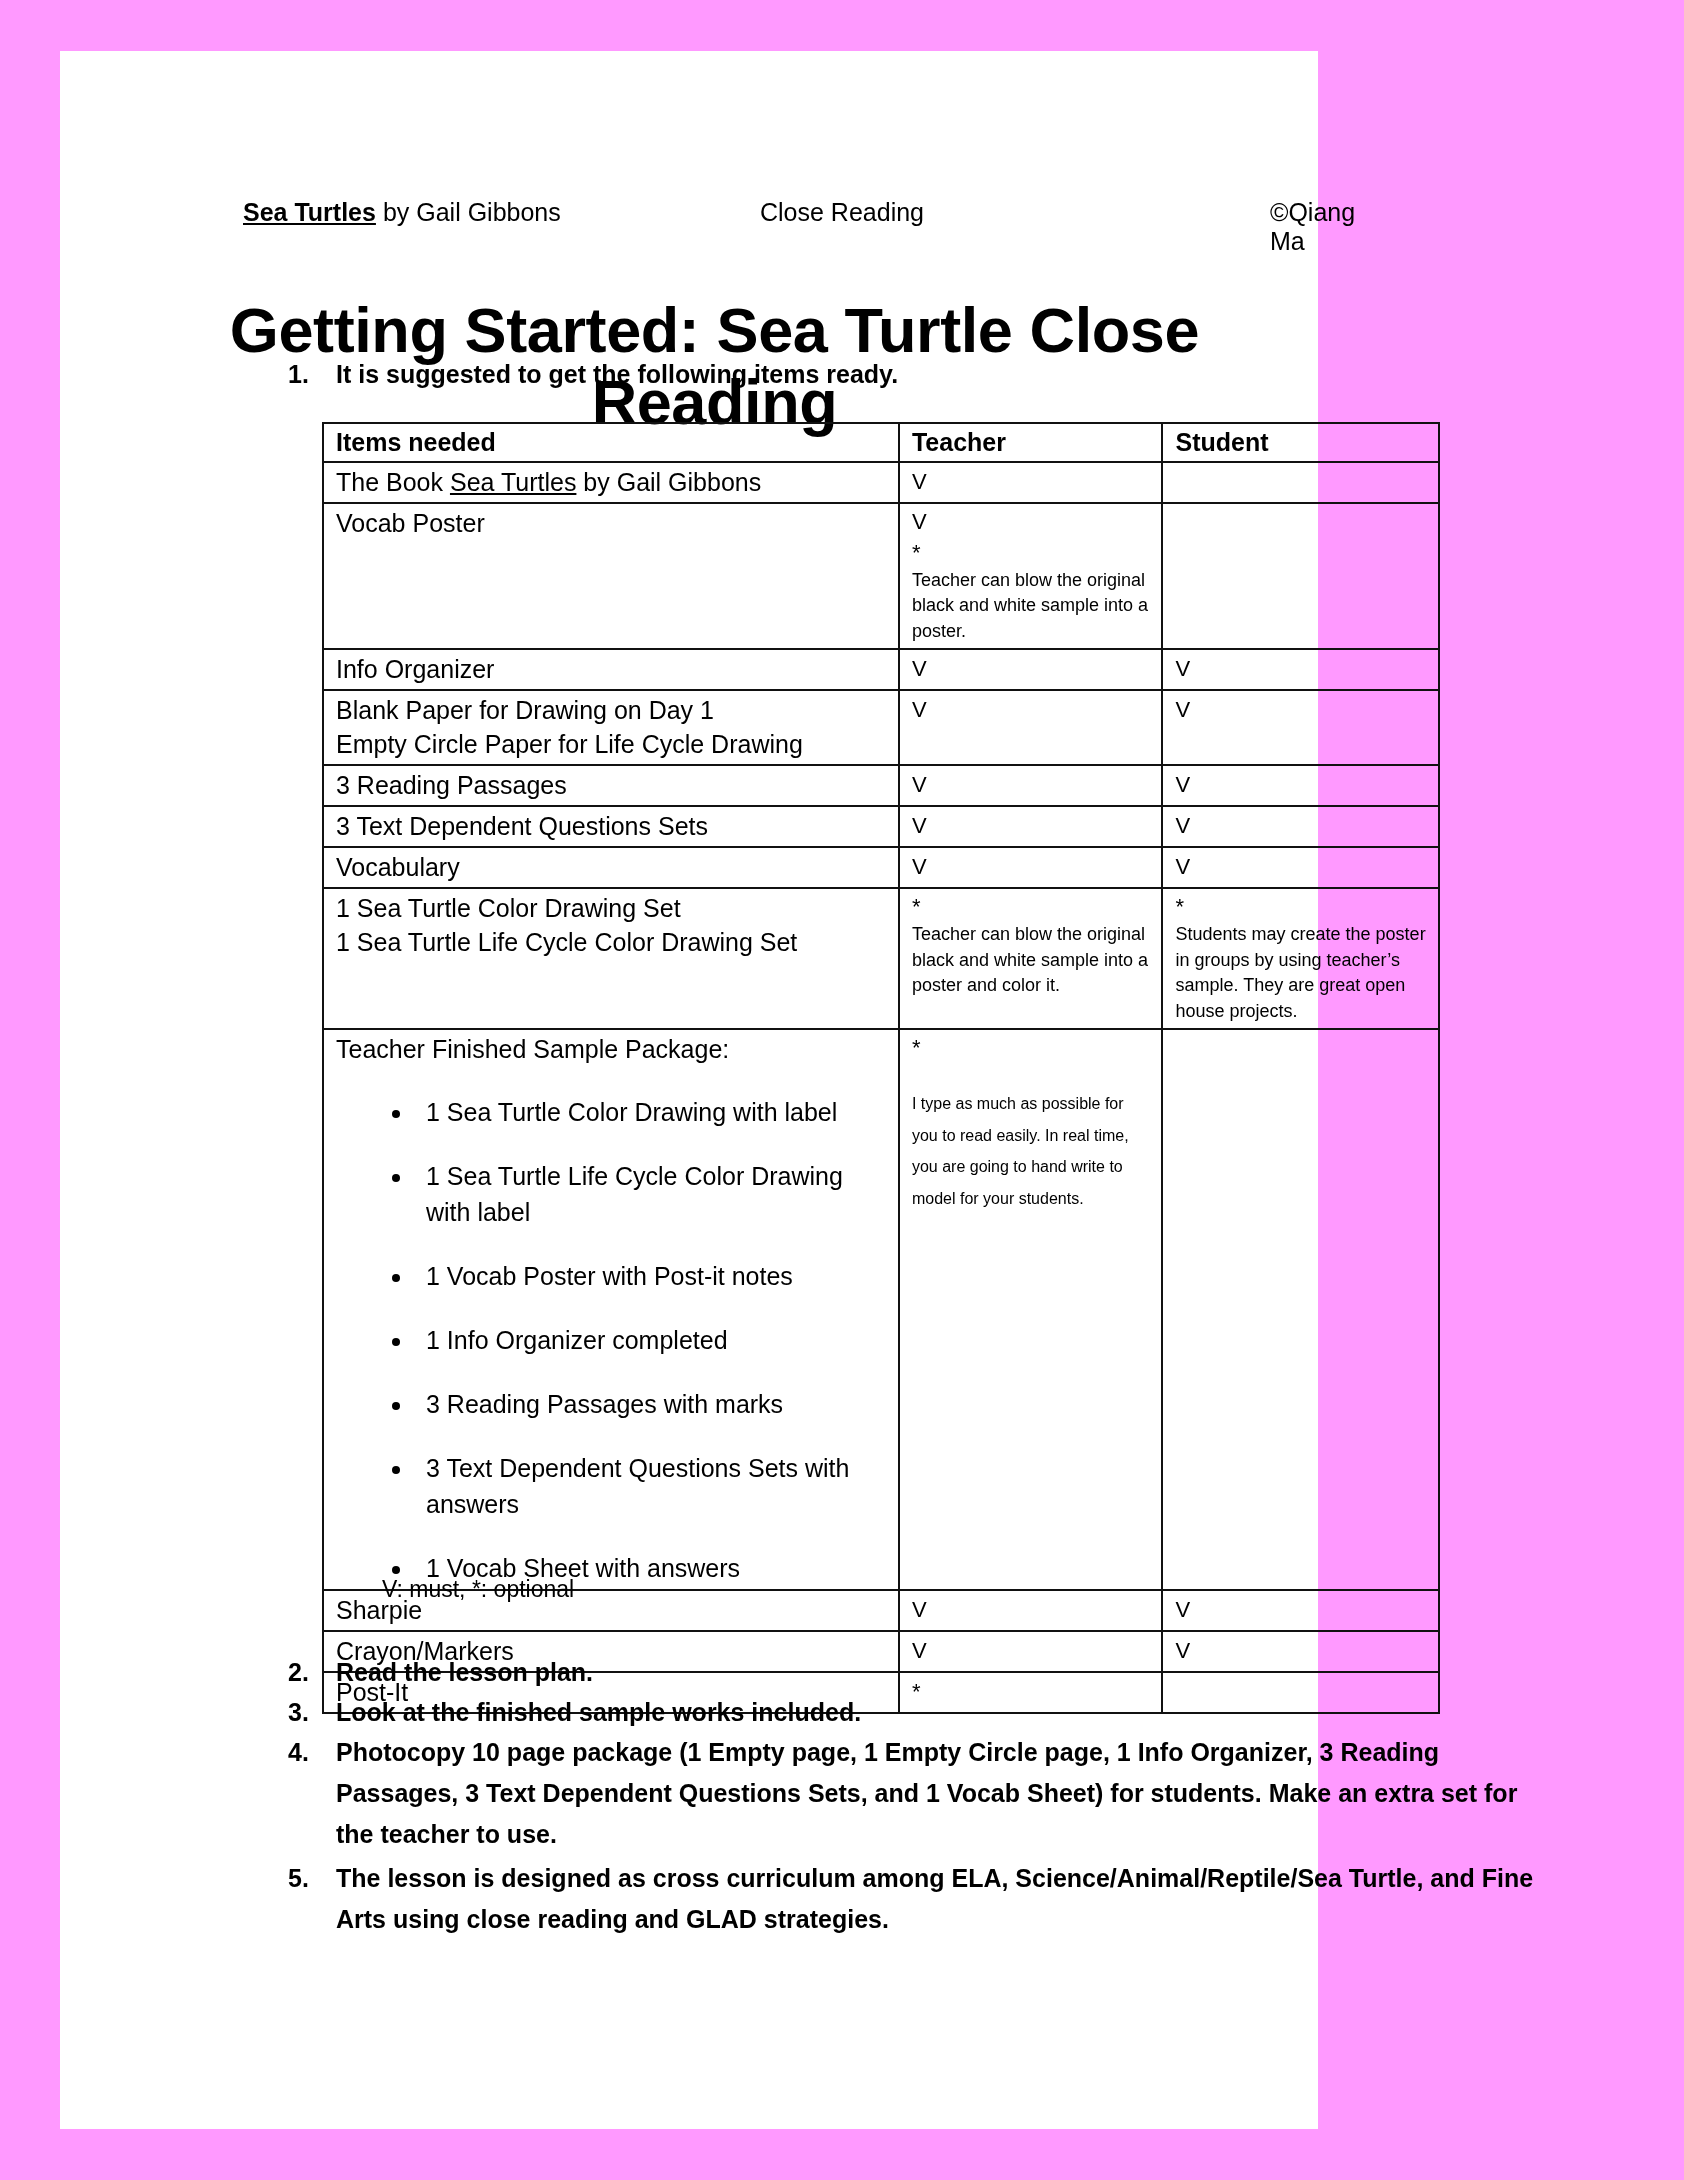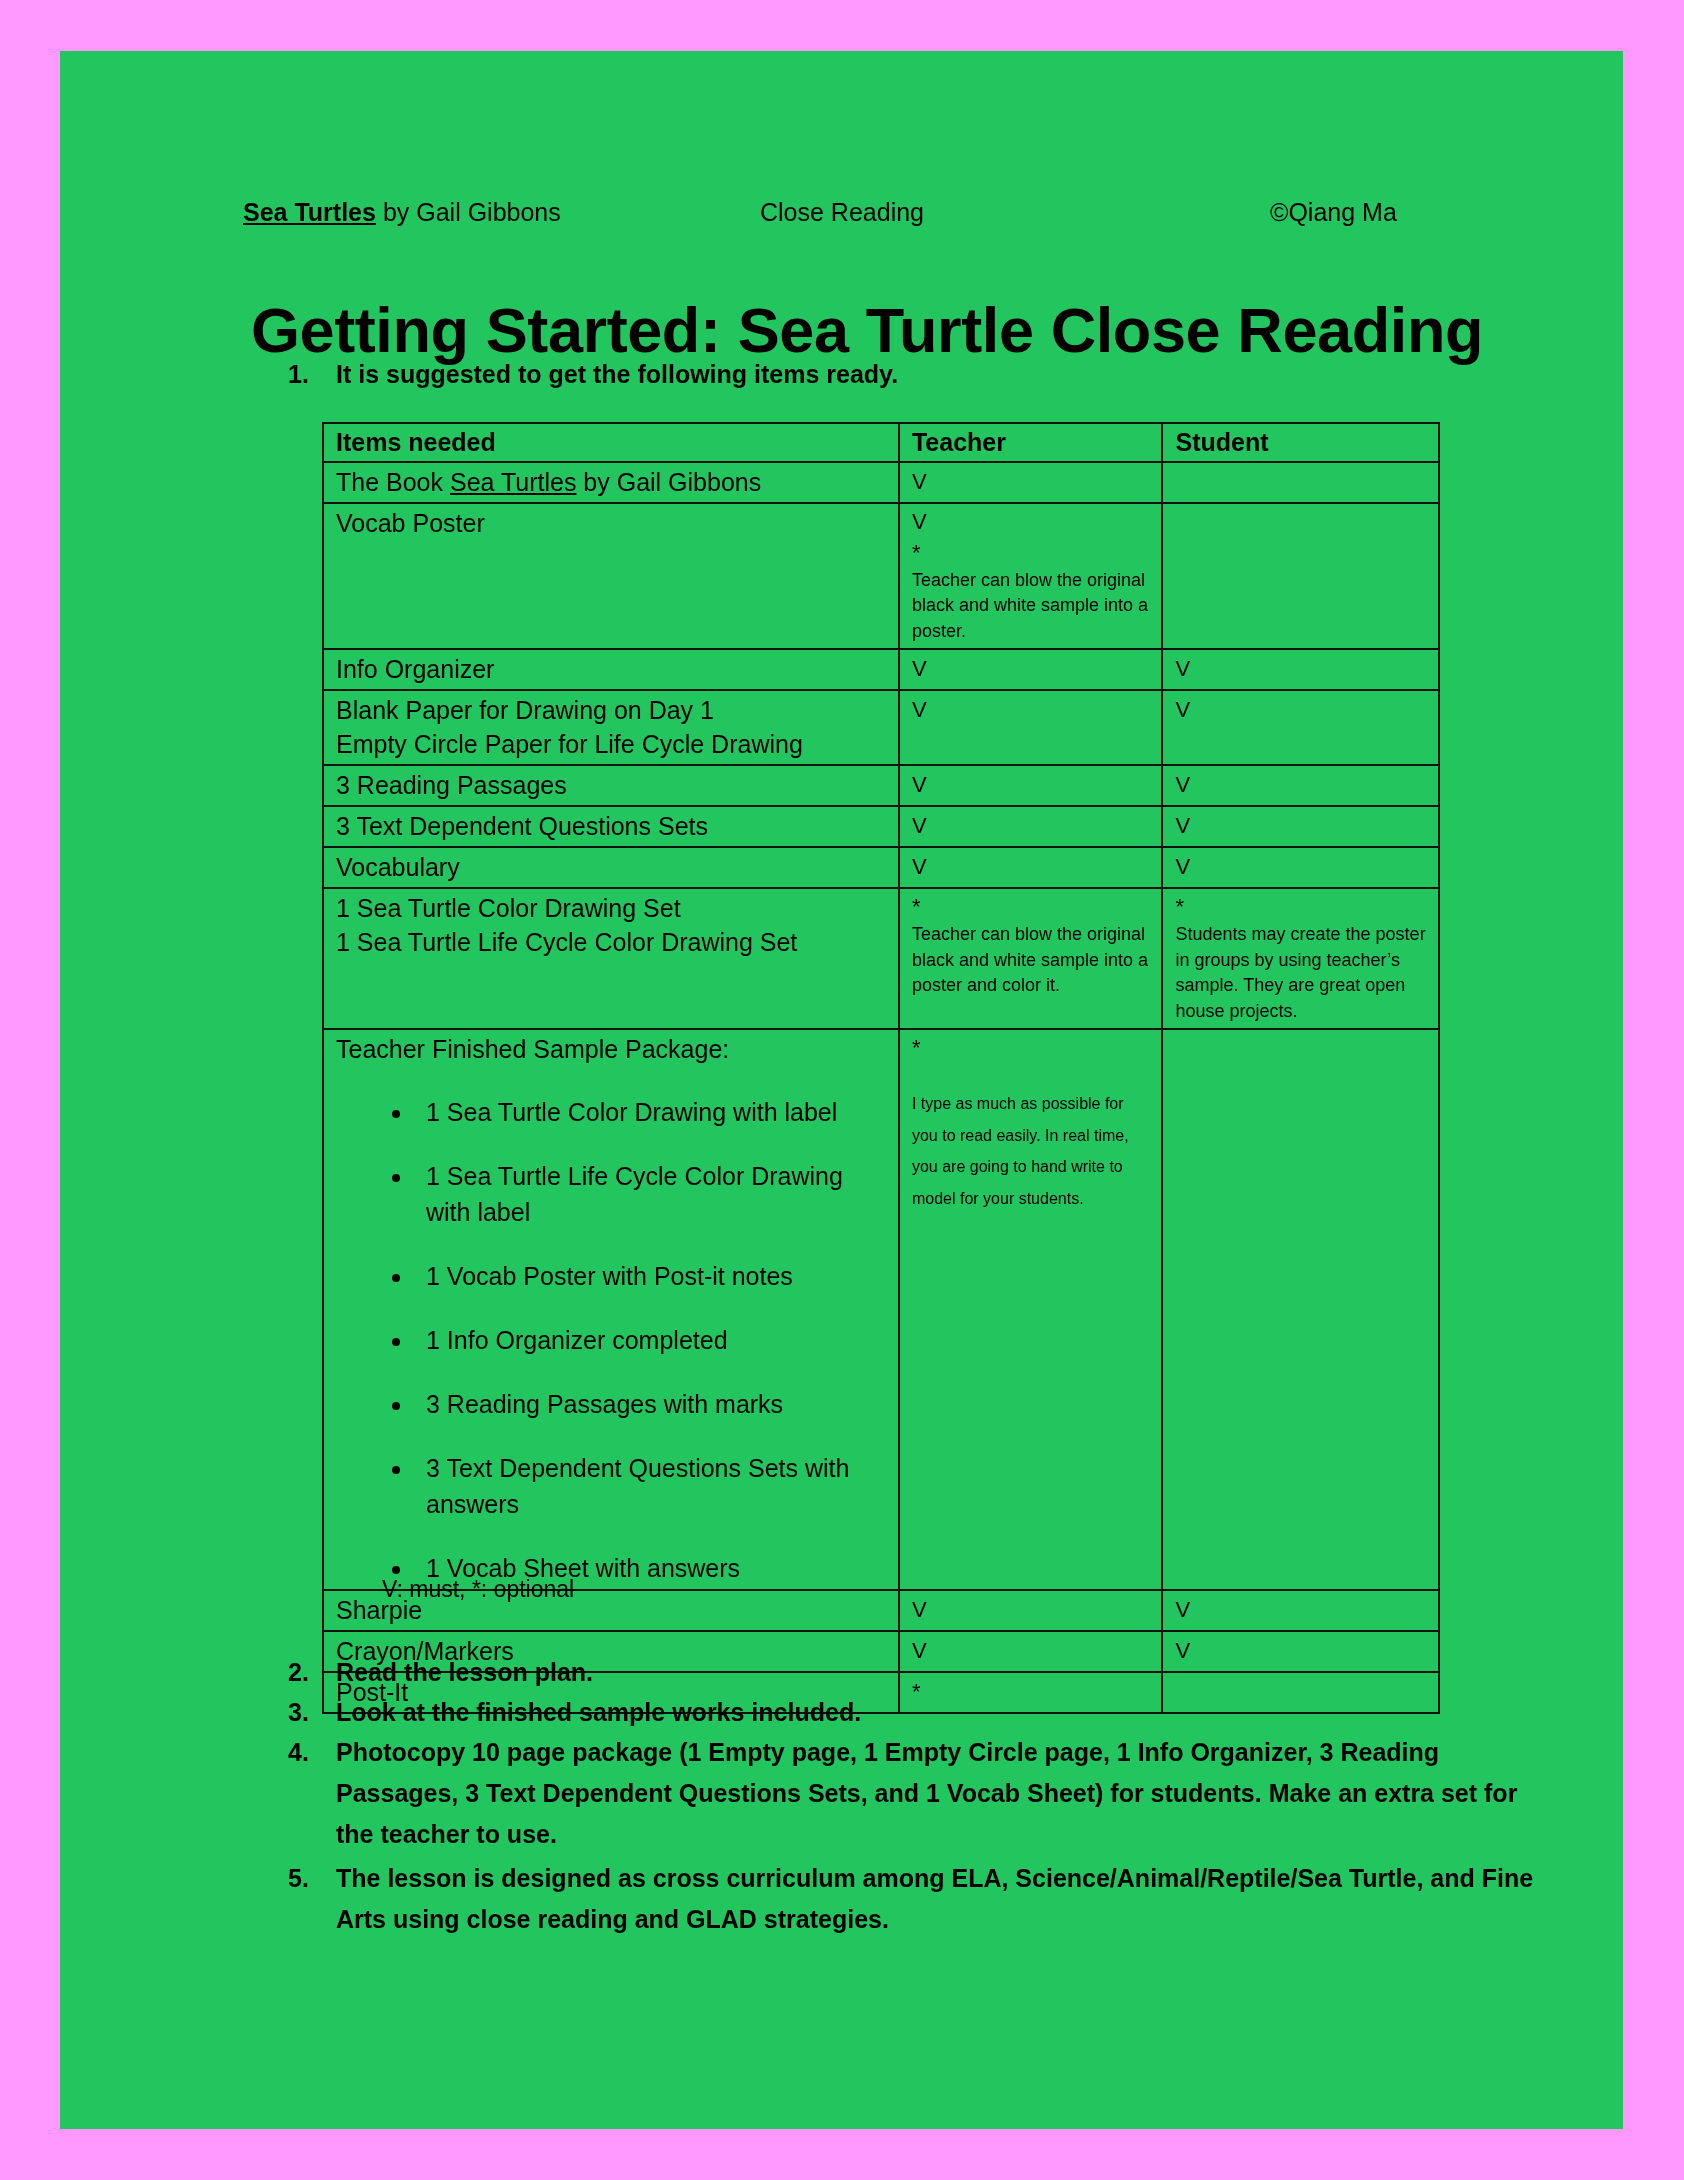--- a/index.html
+++ b/index.html
@@ -7,22 +7,22 @@
     width: 1685px; height: 2181px;
     background: #ff99ff;
     position: relative;
     font-family: "Liberation Sans", "DejaVu Sans", sans-serif;
     color: #000;
     overflow: hidden;
   }
   .page {
     position: absolute;
     left: 60px; top: 51px;
-    width: 1563px; height: 2078px;
-    background: #22c55e;
+    width: 1258px; height: 2078px;
+    background: #ffffff;
   }
   .header {
     position: absolute; top: 147px; left: 0; width: 100%;
     font-size: 25px; height: 34px;
   }
   .header .left { position: absolute; left: 183px; }
   .header .left .book { font-weight: bold; text-decoration: underline; }
   .header .center { position: absolute; left: 700px; }
   .header .right { position: absolute; left: 1210px; }
   .title {

